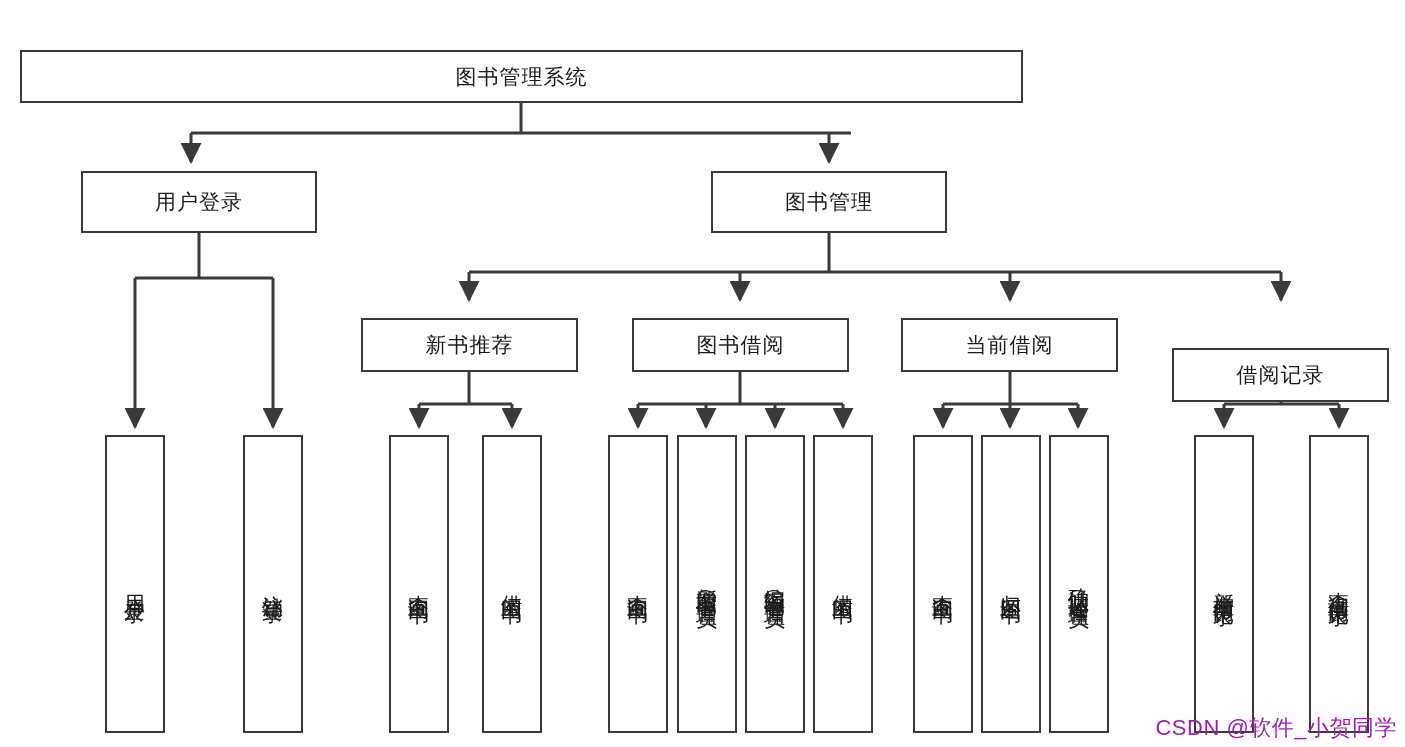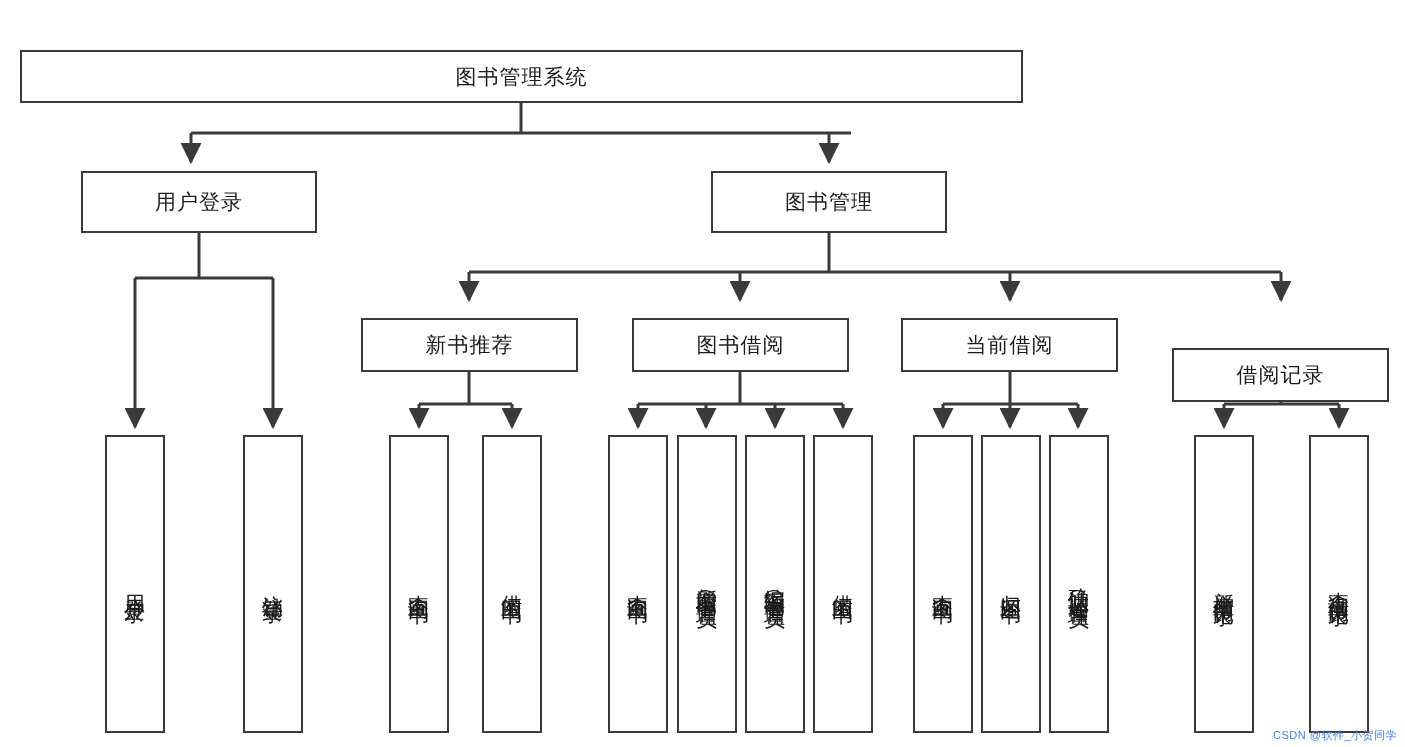--- a/index.html
+++ b/index.html
@@ -52,22 +52,22 @@
     line-height: 1;
     white-space: nowrap;
   }
   .node .htext {
     white-space: nowrap;
   }
   #watermark {
     position: absolute;
     right: 8px;
     bottom: 4px;
-    font-size: 11px;
-    color: #3b82f6;
+    font-size: 22px;
+    color: #a21caf;
     letter-spacing: 0.5px;
     white-space: nowrap;
     user-select: none;
   }
 </style>
 </head>
 <body>
 
 <div id="diagram-root">
 

